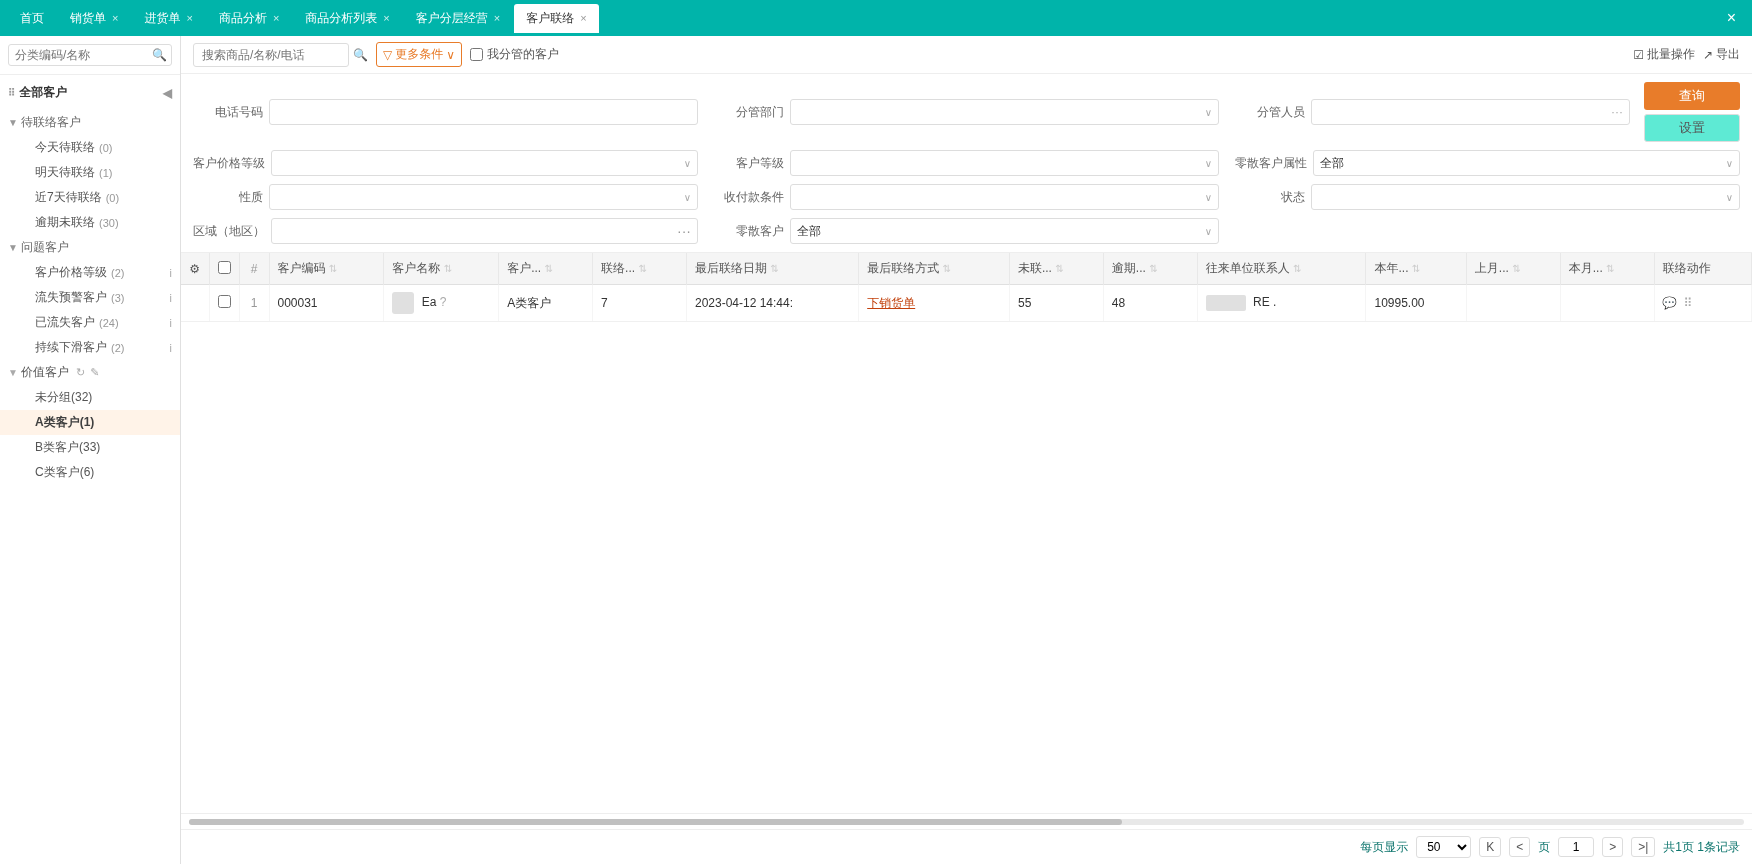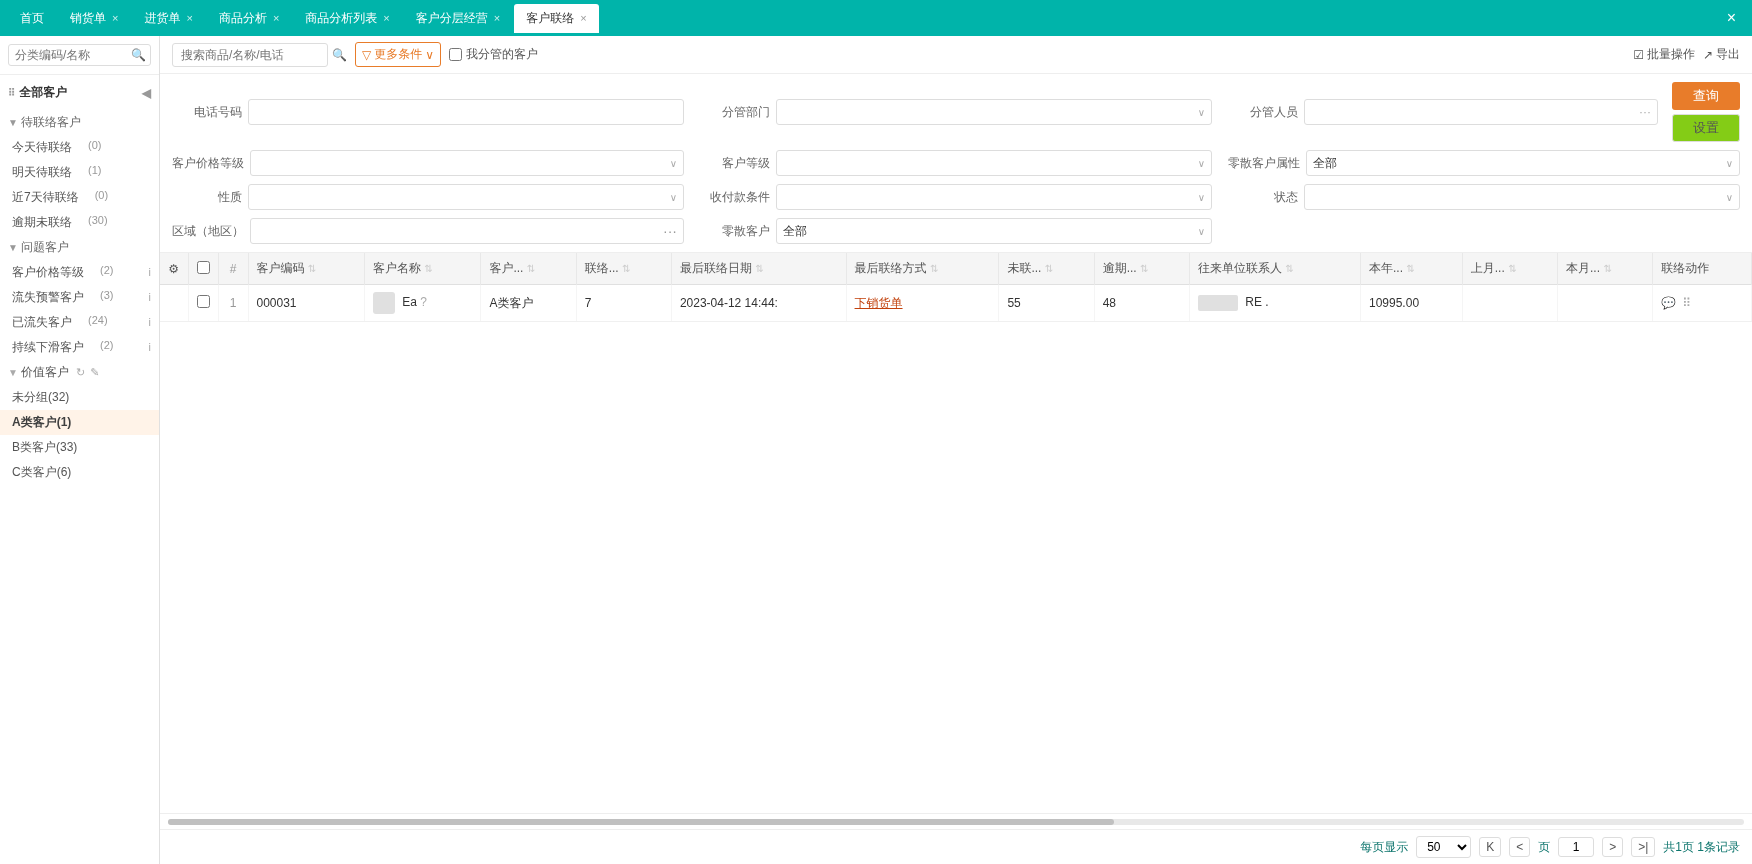--- a/index.html
+++ b/index.html
@@ -41,21 +41,21 @@
     }
 
     
     .main-layout {
       display: flex;
       height: calc(864px - 36px);
     }
 
     
     .sidebar {
-      width: 160px;
+      width: 181px;
       background: #fff;
       border-right: 1px solid #e0e0e0;
       display: flex;
       flex-direction: column;
       overflow-y: auto;
     }
     .sidebar-search {
       padding: 8px;
       display: flex;
       align-items: center;
@@ -98,25 +98,26 @@
       padding: 4px 8px;
       color: #666;
       font-size: 12px;
       display: flex;
       align-items: center;
       gap: 3px;
       cursor: pointer;
     }
     .sidebar-group-label .arrow { color: #999; font-size: 10px; }
     .sidebar-item {
-      padding: 4px 8px 4px 12px;
+      padding: 4px 8px 4px 35px;
       color: #555;
       cursor: pointer;
       display: flex;
-      gap: 16px;
+      align-items: center;
+      gap: 4px;
     }
     .sidebar-item.active { background: #fff3e8; color: #404040; font-weight: bold; }
     .sidebar-item .badge {
       color: #999;
       font-size: 11px;
     }
     .sidebar-sub-group {
       padding: 4px 8px;
       color: #555;
       display: flex;
@@ -240,24 +241,24 @@
     .btn-query {
       background: #e87c2a;
       color: #fff;
       border: none;
       padding: 5px 20px;
       border-radius: 3px;
       cursor: pointer;
       font-size: 13px;
     }
     .btn-settings {
-      background: #84cc16;
+      background: #5eead4;
       color: #555;
       border: 1px solid #ddd;
-      padding: 4px 20px;
+      padding: 4px 34px;
       border-radius: 3px;
       cursor: pointer;
       font-size: 13px;
     }
     .filter-dots {
       color: #999;
       cursor: pointer;
       font-size: 14px;
     }
 

